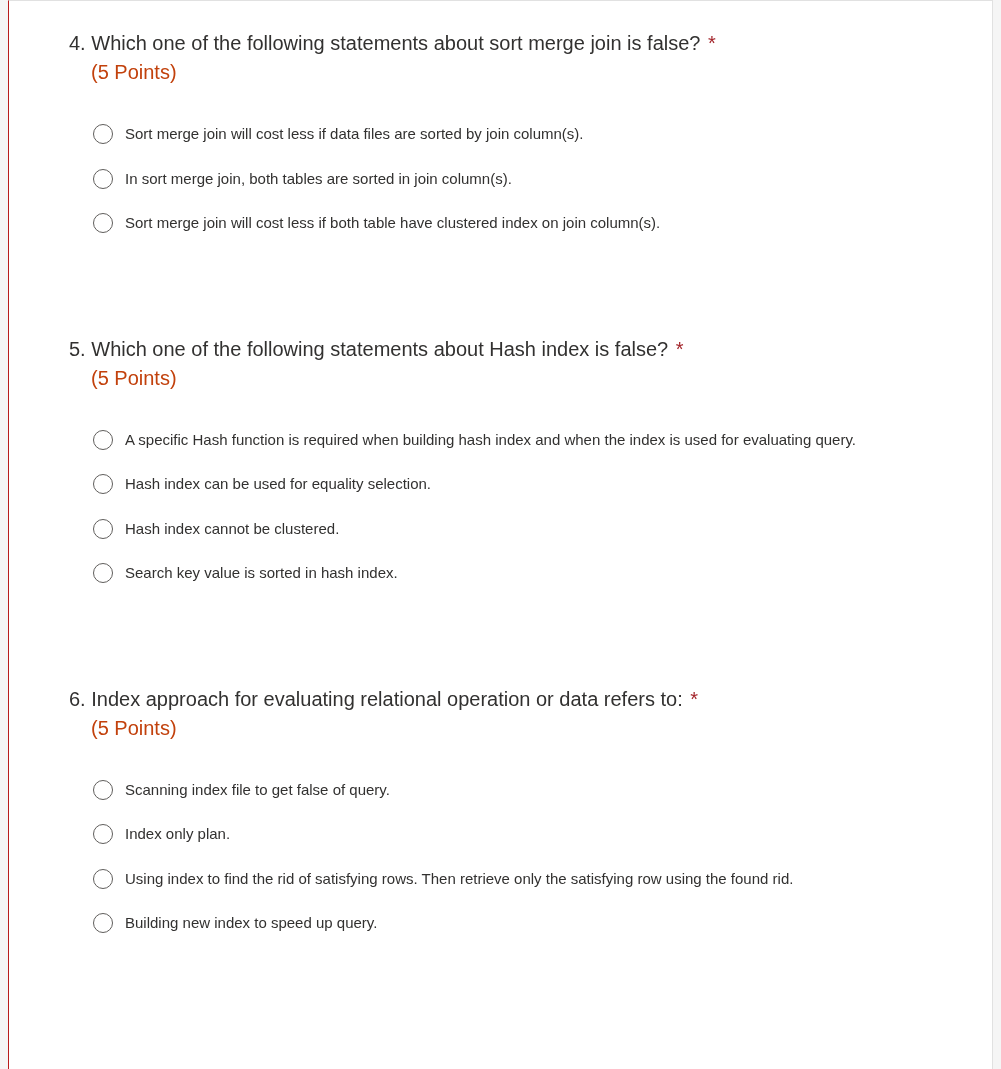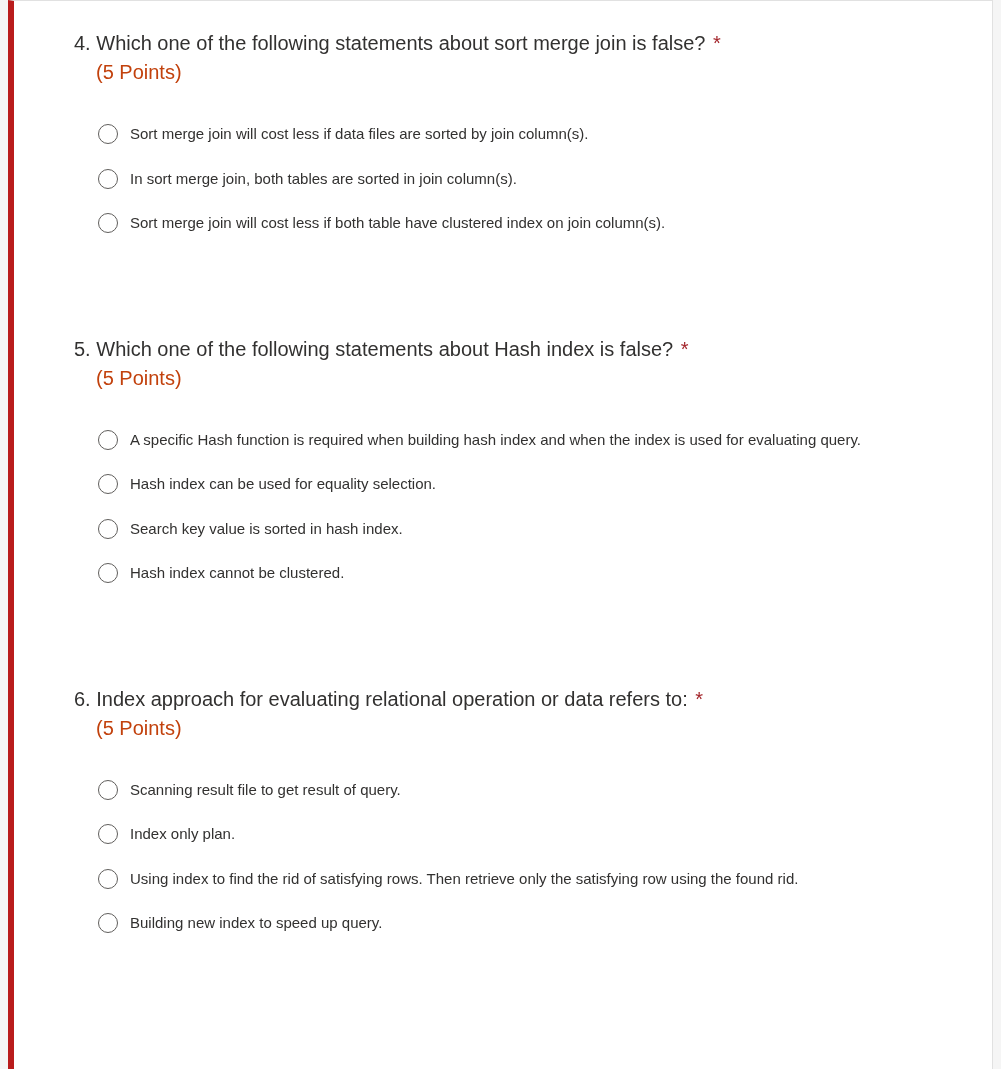--- a/index.html
+++ b/index.html
@@ -10,21 +10,21 @@
     body {
       font-family: 'Segoe UI', Tahoma, Geneva, Verdana, sans-serif;
       background: #f5f5f5;
       color: #323130;
       width: 1001px;
       min-height: 1069px;
     }
     .form-container {
       background: #ffffff;
       margin: 0 8px;
-      border-left: 6px solid #b91c1c;
+      border-left: 1px solid #b91c1c;
       border-right: 1px solid #e1e1e1;
       border-top: 1px solid #e1e1e1;
       padding: 0;
       min-height: 1069px;
     }
     .question-block {
       padding: 28px 60px 50px 60px;
     }
     .question-title {
       font-size: 20px;
@@ -109,40 +109,40 @@
       <div class="option-row">
         <span class="radio-circle"></span>
         <span class="option-label">A specific Hash function is required when building hash index and when the index is used for evaluating query.</span>
       </div>
       <div class="option-row">
         <span class="radio-circle"></span>
         <span class="option-label">Hash index can be used for equality selection.</span>
       </div>
       <div class="option-row">
         <span class="radio-circle"></span>
-        <span class="option-label">Search key value is sorted in hash index.</span>
+        <span class="option-label">Hash index cannot be clustered.</span>
       </div>
       <div class="option-row">
         <span class="radio-circle"></span>
-        <span class="option-label">Hash index cannot be clustered.</span>
+        <span class="option-label">Search key value is sorted in hash index.</span>
       </div>
     </div>
   </div>
 
   <div class="question-block">
     <div class="question-title">
       <span>6.</span>
       <span>Index approach for evaluating relational operation or data refers to:</span>
       <span class="required-asterisk">*</span>
     </div>
     <div class="points">(5 Points)</div>
     <div class="options">
       <div class="option-row">
         <span class="radio-circle"></span>
-        <span class="option-label">Scanning result file to get result of query.</span>
+        <span class="option-label">Scanning index file to get false of query.</span>
       </div>
       <div class="option-row">
         <span class="radio-circle"></span>
         <span class="option-label">Index only plan.</span>
       </div>
       <div class="option-row">
         <span class="radio-circle"></span>
         <span class="option-label">Using index to find the rid of satisfying rows. Then retrieve only the satisfying row using the found rid.</span>
       </div>
       <div class="option-row">

